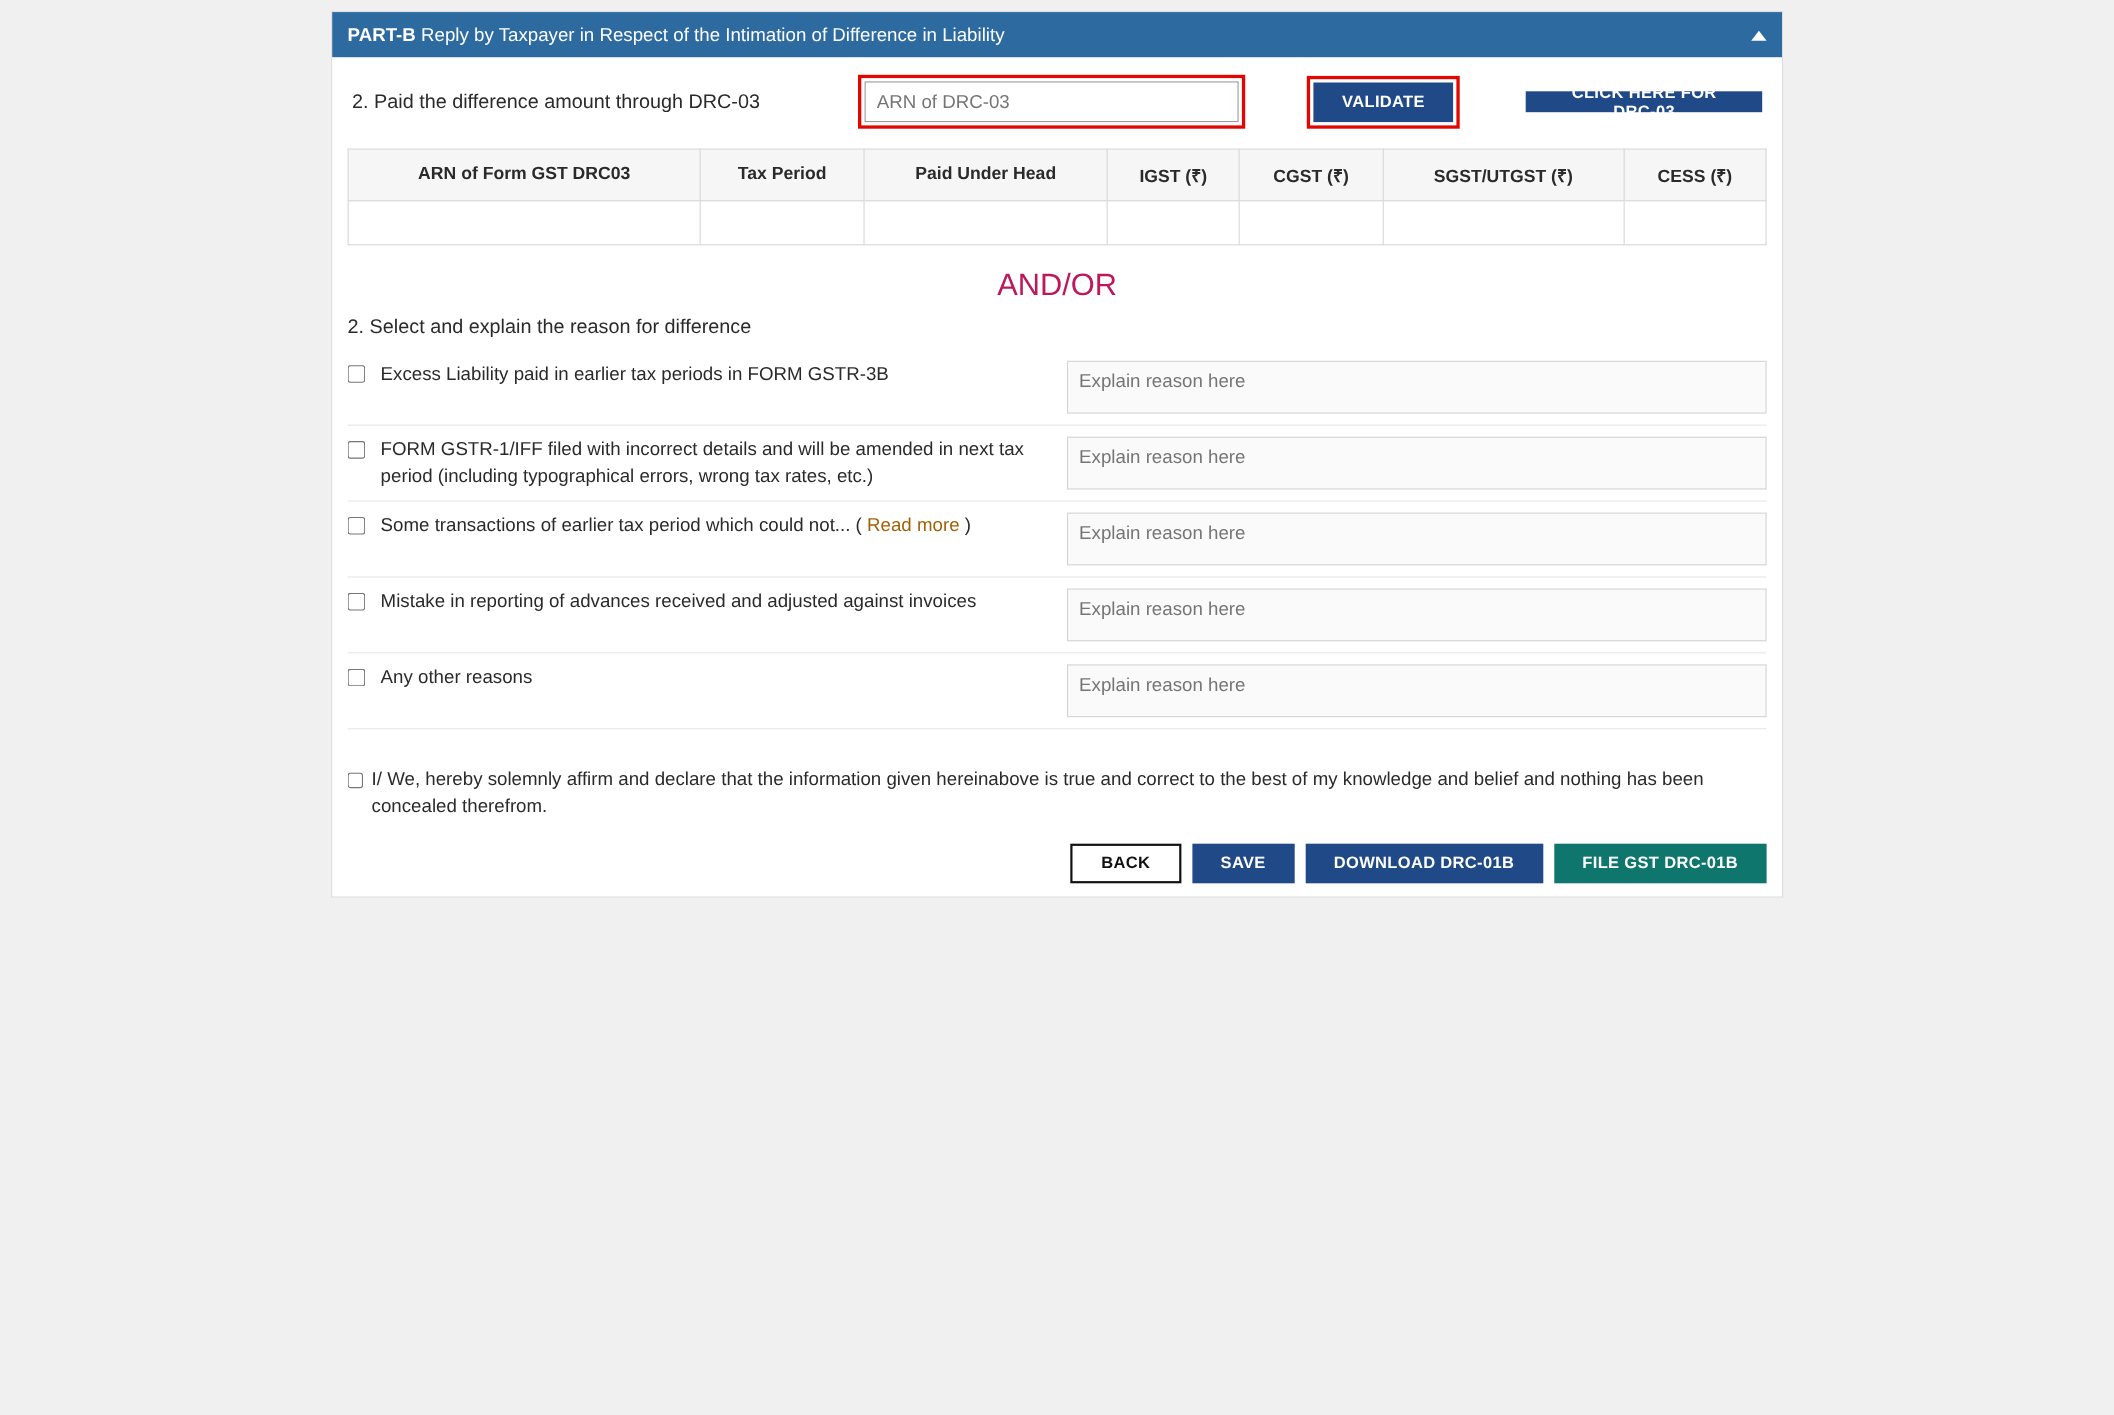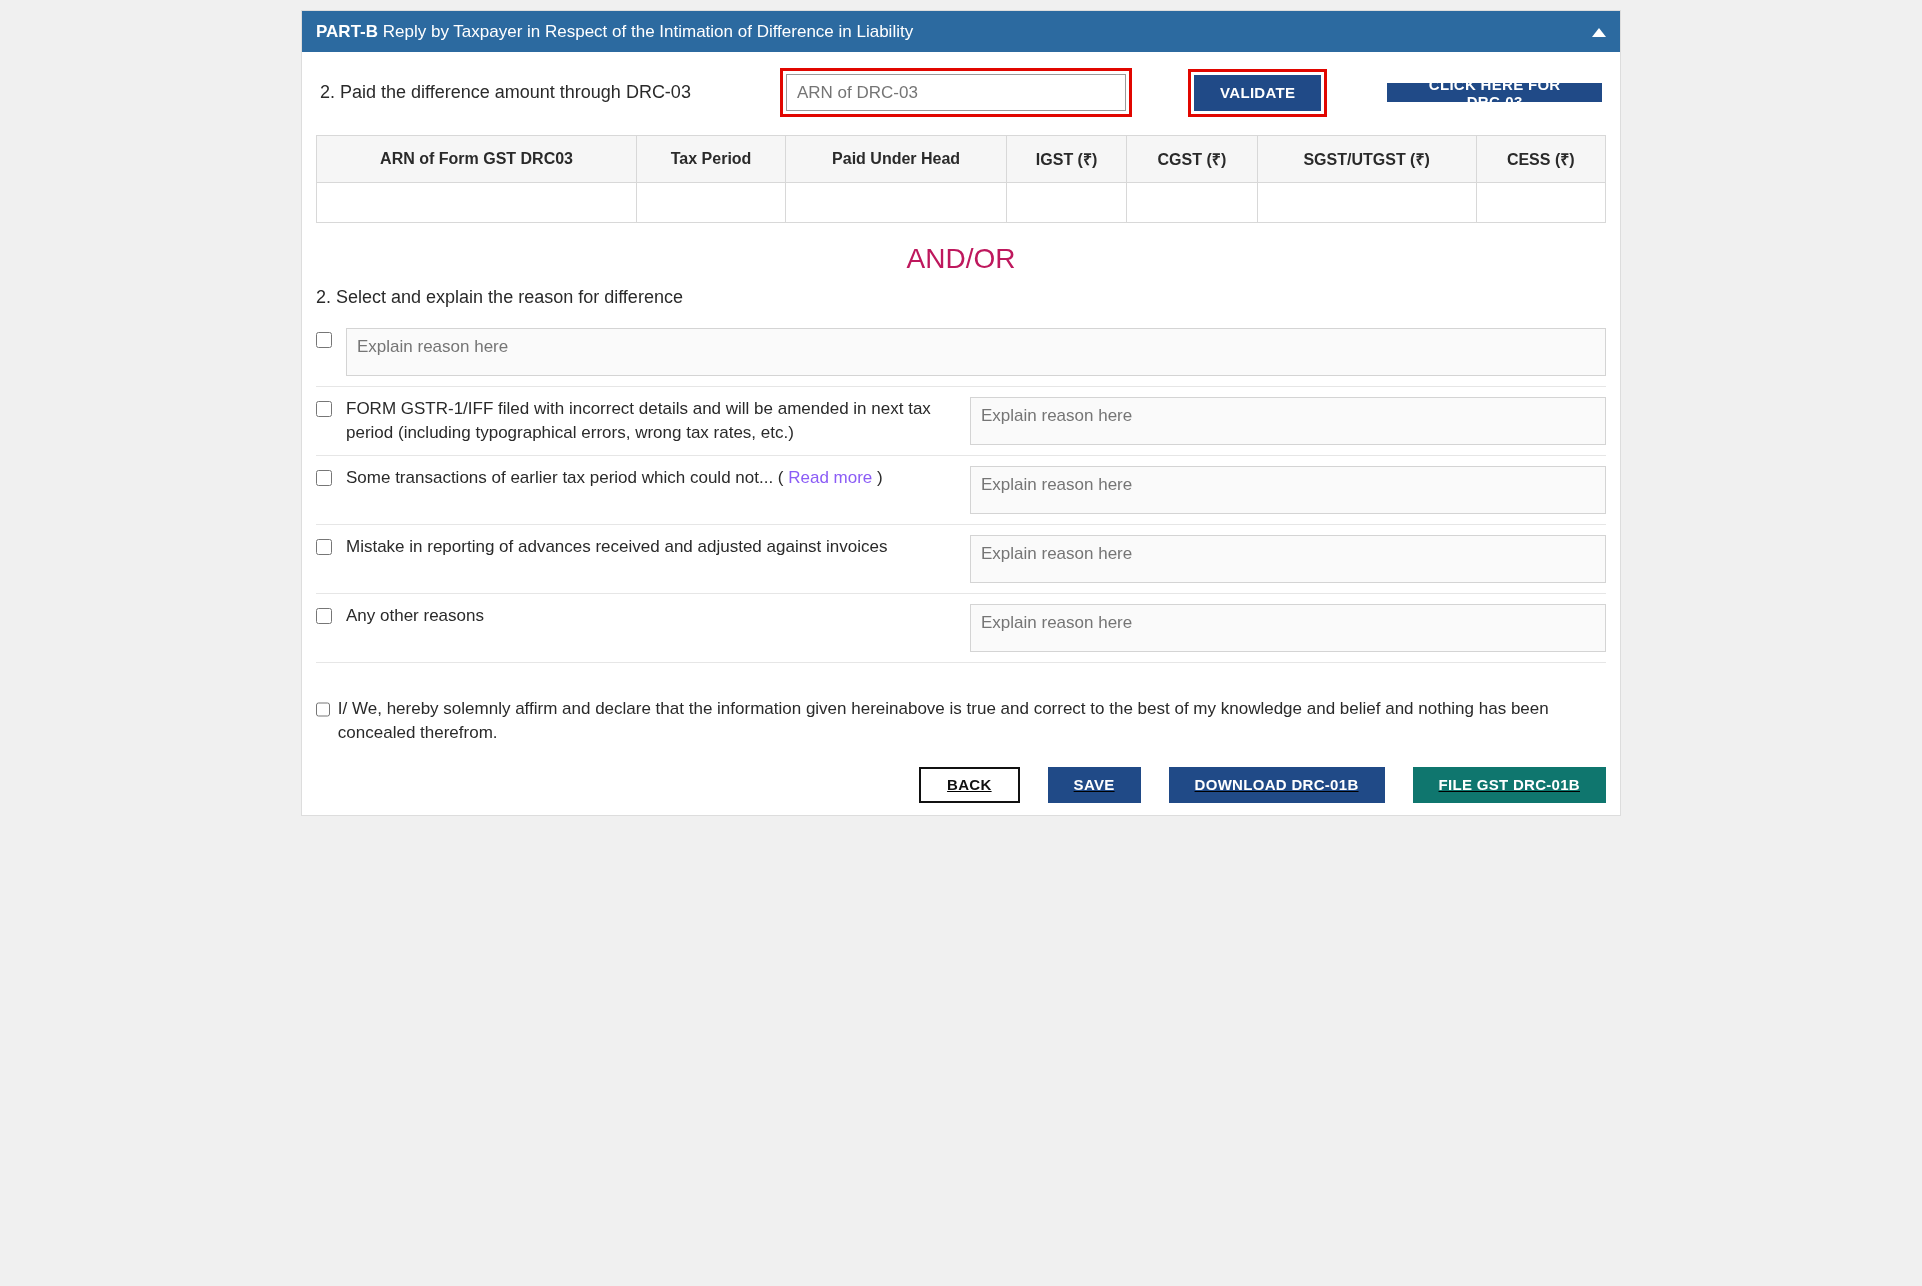--- a/index.html
+++ b/index.html
@@ -100,21 +100,21 @@
   .reason-row input[type=checkbox] {
     width: 16px; height: 16px; margin-top: 4px;
     flex: 0 0 16px;
   }
   .reason-label {
     flex: 0 0 610px;
     font-size: 17px;
     color: #2a2a2a;
     line-height: 1.4;
   }
-  .reason-label a { color: #8b5cf6; text-decoration: none; }
+  .reason-label a { color: #a16207; text-decoration: none; }
   .explain {
     flex: 1;
     height: 48px;
     border: 1px solid #d4d4d4;
     background: #fafafa;
     padding: 8px 10px;
     font-size: 17px;
     color: #c2410c;
     resize: none;
     font-family: inherit;
@@ -125,23 +125,22 @@
     gap: 8px;
     font-size: 17px;
     color: #2a2a2a;
     margin-top: 34px;
     line-height: 1.4;
   }
   .decl-row input[type=checkbox]{ width:15px; height:15px; margin-top:5px; }
   .footer-btns {
     display: flex;
     justify-content: flex-end;
-    gap: 28px;
+    gap: 10px;
     margin-top: 22px;
-    text-decoration: underline;
   }
   .btn-outline {
     background: #fff;
     color: #111;
     border: 2px solid #111;
   }
   .btn-disabled {
     background: #0f766e;
     color: #fff;
     cursor: default;
@@ -206,20 +205,21 @@
         </tr>
       </tbody>
     </table>
 
     <div class="andor">AND/OR</div>
 
     <div class="sec2-title">2. Select and explain the reason for difference</div>
 
     <div class="reason-row">
       <input type="checkbox" style="">
+      <div class="reason-label">Excess Liability paid in earlier tax periods in FORM GSTR-3B</div>
       <textarea class="explain" placeholder="Explain reason here" style=""></textarea>
     </div>
 
     <div class="reason-row">
       <input type="checkbox" style="">
       <div class="reason-label">FORM GSTR-1/IFF filed with incorrect details and will be amended in next tax period (including typographical errors, wrong tax rates, etc.)</div>
       <textarea class="explain" placeholder="Explain reason here" style=""></textarea>
     </div>
 
     <div class="reason-row">

